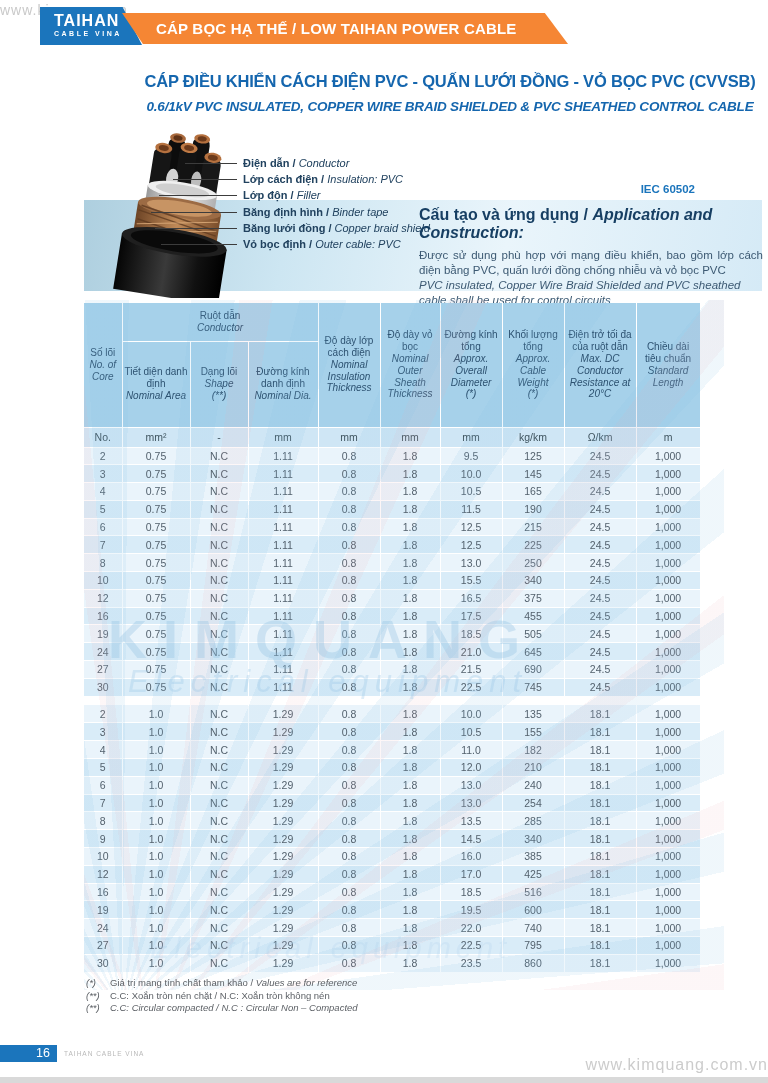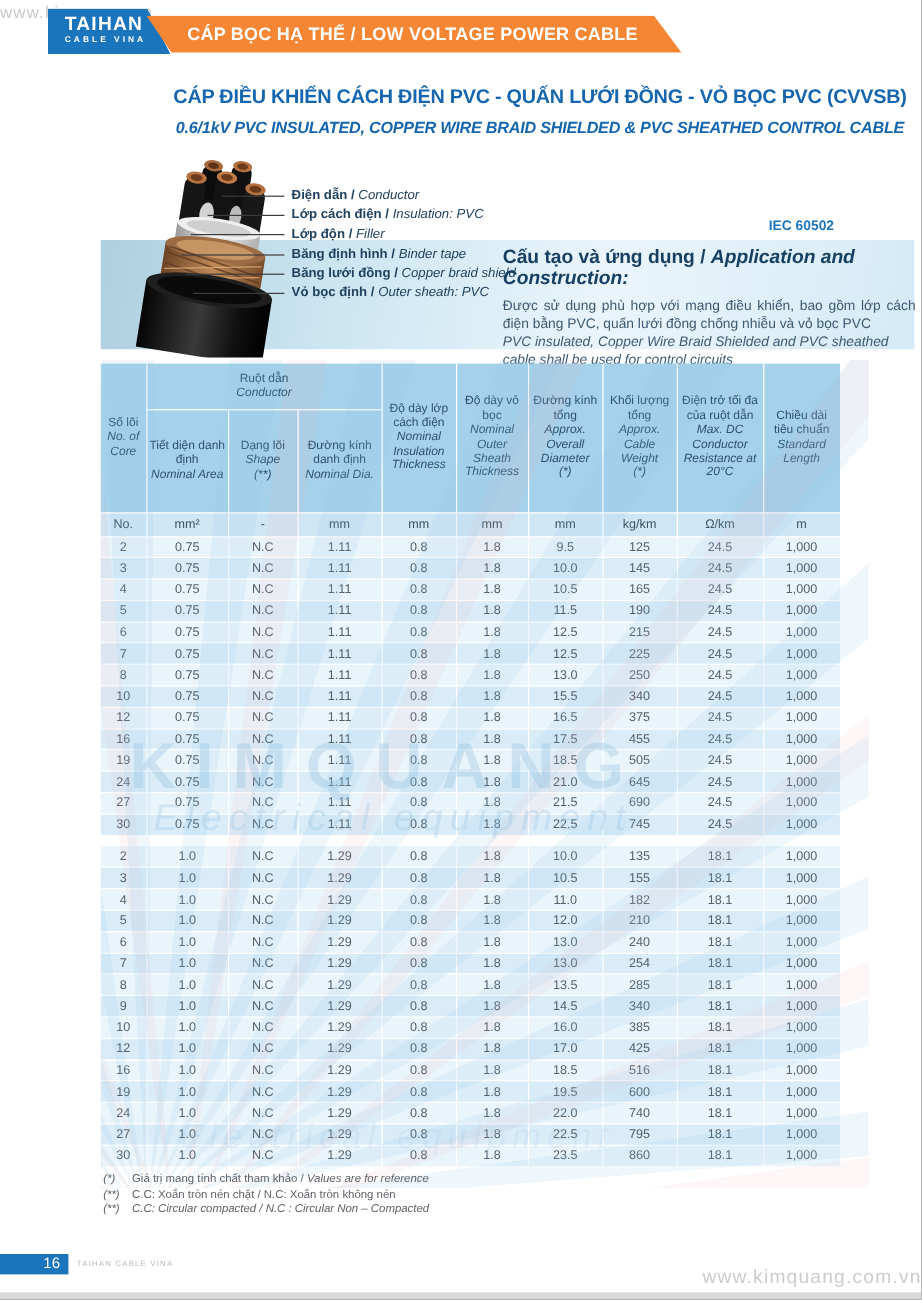--- a/index.html
+++ b/index.html
@@ -85,21 +85,21 @@
 <body>
 
 <div class="page">
 
   <div class="wm-top">www.kimquang.vn</div>
 
   <div class="logo-box">
     <div class="logo-brand">TAIHAN</div>
     <div class="logo-sub">CABLE VINA</div>
   </div>
-  <div class="banner">CÁP BỌC HẠ THẾ / LOW VOLTAGE POWER CABLE</div>
+  <div class="banner">CÁP BỌC HẠ THẾ / LOW TAIHAN POWER CABLE</div>
 
   <div class="title">CÁP ĐIỀU KHIỂN CÁCH ĐIỆN PVC - QUẤN LƯỚI ĐỒNG - VỎ BỌC PVC (CVVSB)</div>
   <div class="subtitle">0.6/1kV PVC INSULATED, COPPER WIRE BRAID SHIELDED &amp; PVC SHEATHED CONTROL CABLE</div>
 
   <div class="band"></div>
   <div class="iec">IEC 60502</div>
 
   <svg class="cable-svg" width="185" height="170" viewBox="0 0 185 170">
     <defs>
       <linearGradient id="sheath" x1="0" y1="0" x2="1" y2="0">
@@ -165,21 +165,21 @@
       </g>
     </g>
   </svg>
 
   <div class="dlabels">
     <div class="dlabel"><span class="vi">Điện dẫn /</span> <span class="en">Conductor</span></div>
     <div class="dlabel"><span class="vi">Lớp cách điện /</span> <span class="en">Insulation: PVC</span></div>
     <div class="dlabel"><span class="vi">Lớp độn /</span> <span class="en">Filler</span></div>
     <div class="dlabel"><span class="vi">Băng định hình /</span> <span class="en">Binder tape</span></div>
     <div class="dlabel"><span class="vi">Băng lưới đồng /</span> <span class="en">Copper braid shield</span></div>
-    <div class="dlabel"><span class="vi">Vỏ bọc định /</span> <span class="en">Outer sheath: PVC</span></div>
+    <div class="dlabel"><span class="vi">Vỏ bọc định /</span> <span class="en">Outer cable: PVC</span></div>
   </div>
 
   <div class="app">
     <div class="app-head">
       <span class="vi">Cấu tạo và ứng dụng /</span>
       <span class="en">Application and Construction:</span>
     </div>
     <div class="app-body-vi">Được sử dụng phù hợp với mạng điều khiển, bao gồm lớp cách điện bằng PVC, quấn lưới đồng chống nhiễu và vỏ bọc PVC</div>
     <div class="app-body-en">PVC insulated, Copper Wire Braid Shielded and PVC sheathed cable shall be used for control circuits</div>
   </div>

